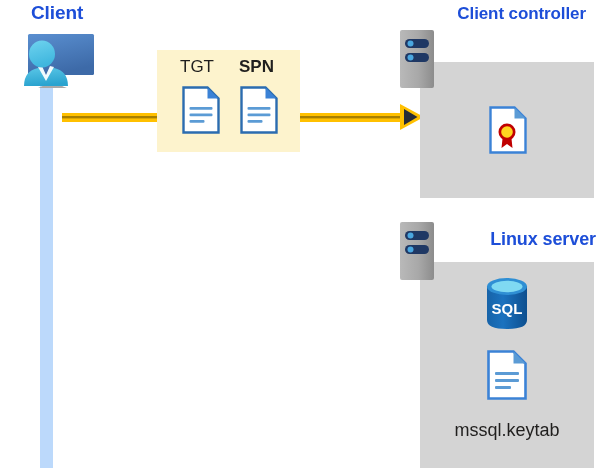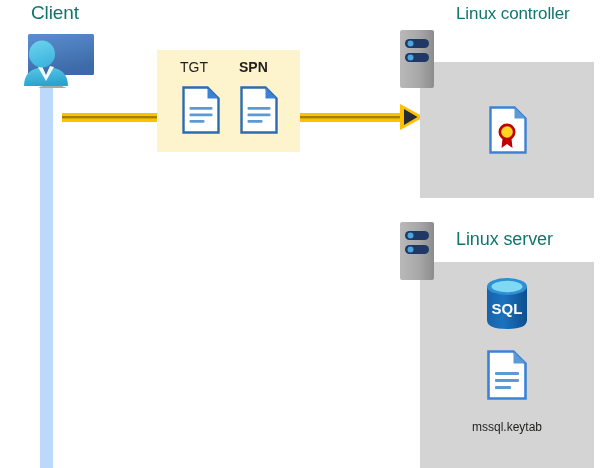--- a/index.html
+++ b/index.html
@@ -17,23 +17,24 @@
     height: 468px;
     background: #ffffff;
     overflow: hidden;
   }
 
   
   .abs { position: absolute; }
 
   
   .title {
-    font-weight: normal;
-    color: #0f766e;
+    font-weight: bold;
+    color: #1d4ed8;
     letter-spacing: -0.1px;
+    text-align: right;
   }
   #client-title {
     left: 31px;
     top: 2px;
     font-size: 19px;
     line-height: 22px;
   }
   #dc-title {
     left: 456px;
     top: 3px;
@@ -70,21 +71,21 @@
   #token-box {
     left: 157px;
     top: 50px;
     width: 143px;
     height: 102px;
     background: #fdf3cd;
   }
   .token-label {
     position: absolute;
     top: 57px;
-    font-size: 14px;
+    font-size: 17px;
     color: #201f1e;
     line-height: 20px;
   }
   #tgt-label { left: 180px; }
   #spn-label { left: 239px; font-weight: bold; }
 
   #tgt-doc { left: 182px; top: 86px; }
   #spn-doc { left: 240px; top: 86px; }
 
   
@@ -123,21 +124,21 @@
   
   #cert-doc   { left: 489px; top: 106px; }
   #sql-icon   { left: 485px; top: 277px; width: 44px; height: 52px; }
   #keytab-doc { left: 487px; top: 350px; }
 
   #keytab-label {
     left: 420px;
     top: 420px;
     width: 174px;
     text-align: center;
-    font-size: 12px;
+    font-size: 18px;
     color: #201f1e;
   }
 </style>
 </head>
 <body>
 
 <div id="diagram">
 
   <div class="abs" id="client-lifeline"></div>
 
@@ -218,21 +219,21 @@
         <stop offset="100%" stop-color="#8c8c8c"></stop>
       </linearGradient>
     </defs>
     <rect x="0" y="0" width="34" height="58" rx="2" fill="url(#srvGrad1)"></rect>
     <rect x="5" y="9" width="24" height="9" rx="4.5" fill="#1f3864"></rect>
     <circle cx="10.5" cy="13.5" r="3" fill="#4aa7e0"></circle>
     <rect x="5" y="23" width="24" height="9" rx="4.5" fill="#1f3864"></rect>
     <circle cx="10.5" cy="27.5" r="3" fill="#4aa7e0"></circle>
   </svg>
 
-  <div class="abs title" id="dc-title">Linux controller</div>
+  <div class="abs title" id="dc-title">Client controller</div>
 
   <svg class="abs" id="cert-doc" width="38" height="48" viewBox="0 0 38 48">
     <path d="M1.5 1.5 h24 l11 11 v34 h-35 z" fill="#ffffff" stroke="#3b82d6" stroke-width="2.4"></path>
     <path d="M25.5 1.5 l11 11 h-11 z" fill="#5b9bd5"></path>
 
     <path d="M14 28 l-1.5 14 l5.5 -4 l5.5 4 l-1.5 -14 z" fill="#c00000"></path>
 
     <circle cx="18" cy="26" r="8.5" fill="#c00000"></circle>
     <circle cx="18" cy="26" r="5.8" fill="#ffd520"></circle>
   </svg>

